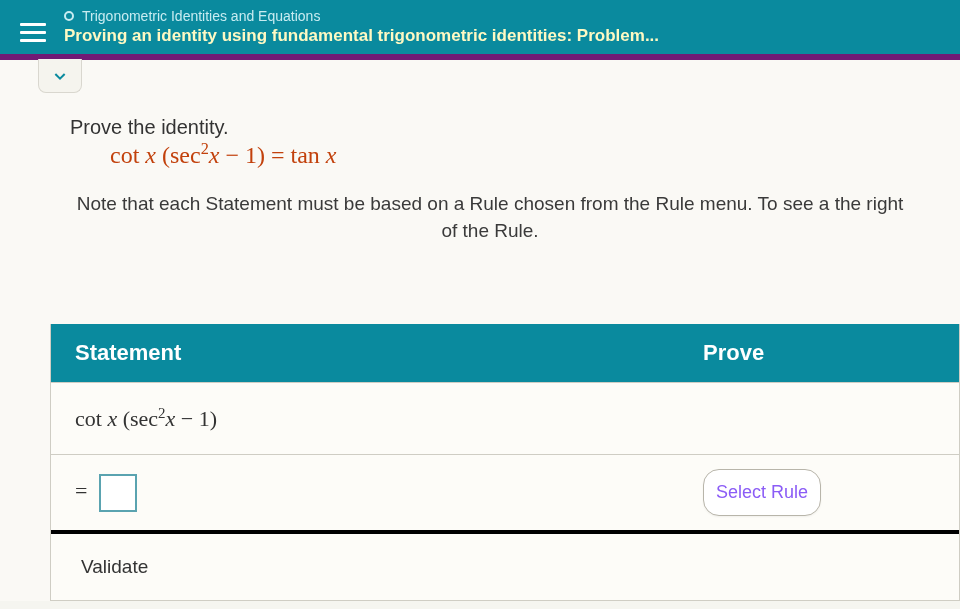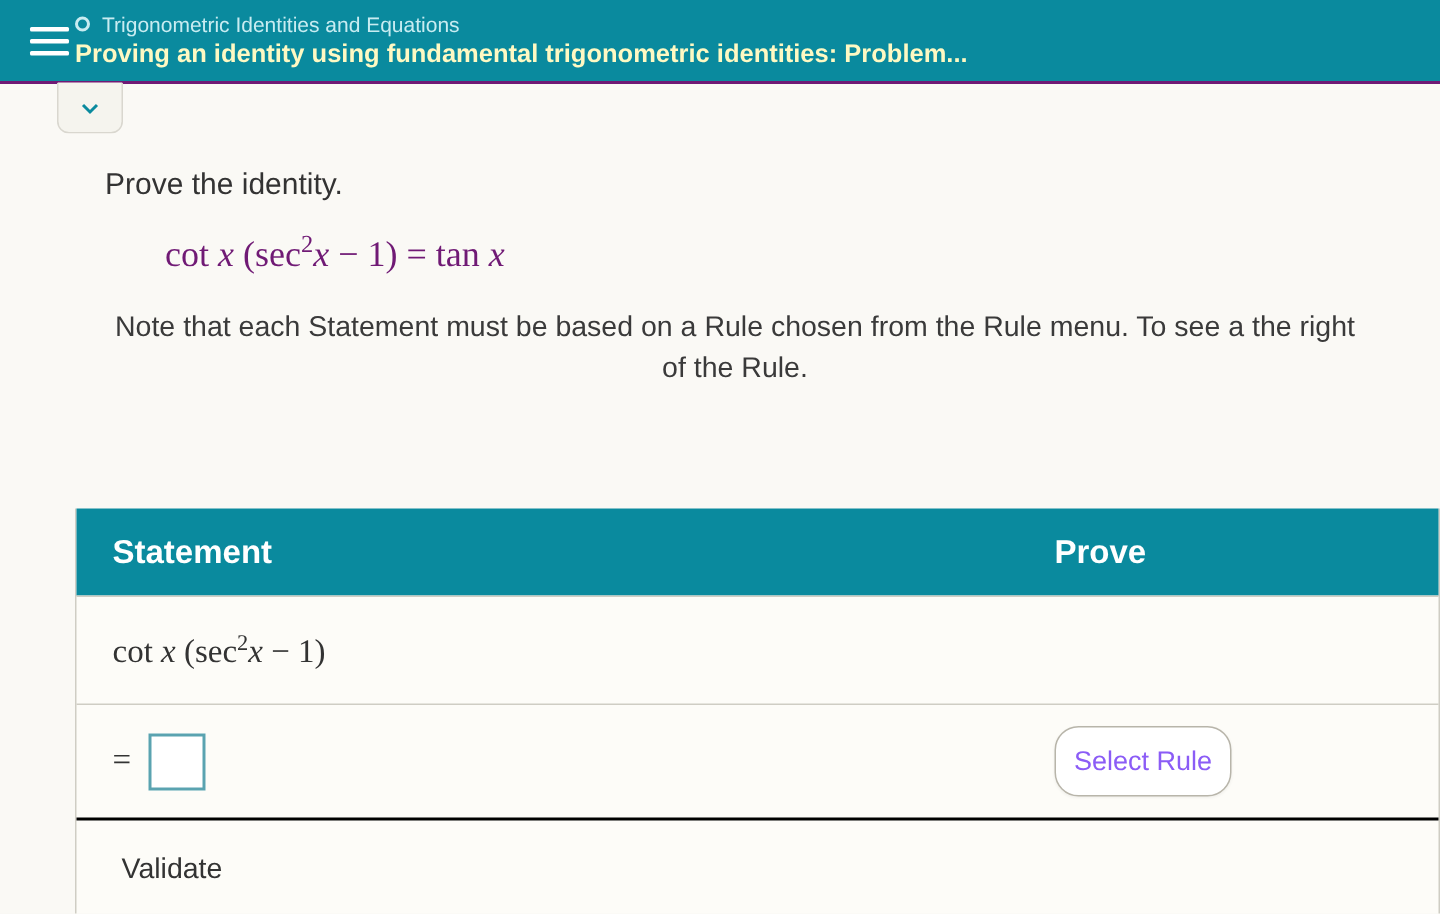--- a/index.html
+++ b/index.html
@@ -8,22 +8,23 @@
       background: #f5f5f0;
       width: 960px;
       height: 609px;
       overflow: hidden;
     }
     .header {
       background: #0a8a9e;
       color: #fff;
       padding: 8px 16px;
       display: flex;
-      align-items: center;
-      border-bottom: 2px solid #701a75;
+      align-items: flex-end;
+      gap: 14px;
+      border-bottom: 6px solid #701a75;
     }
     .hamburger {
       display: flex;
       flex-direction: column;
       gap: 5px;
       cursor: pointer;
       padding: 4px;
     }
     .hamburger span {
       width: 26px;
@@ -68,25 +69,25 @@
       cursor: pointer;
     }
     .chevron-down {
       width: 16px; height: 16px;
       stroke: #0a8a9e; stroke-width: 3; fill: none;
     }
     .question-body {
       padding: 56px 50px 20px 70px;
       color: #3a3a3a;
     }
-    .prompt { font-size: 20px; color: #333; margin-bottom: 18px; }
+    .prompt { font-size: 20px; color: #333; }
     .equation {
       font-family: "Times New Roman", Georgia, serif;
       font-size: 24px;
-      color: #701a75;
+      color: #c2410c;
       margin: 0 0 22px 40px;
     }
     .equation sup { font-size: 0.7em; vertical-align: super; }
     .note { font-size: 19px; color: #3a3a3a; line-height: 1.4; text-align: center; }
     .proof-table {
       margin: 60px 0 0 50px;
       border: 1px solid #cfcdc4;
       border-top: none;
       background: #fdfcf8;
     }
@@ -135,21 +136,21 @@
       background: #fff;
       border: 1px solid #b8b5aa;
       border-radius: 16px;
       padding: 12px 12px;
       font-size: 18px;
       color: #8b5cf6;
       cursor: pointer;
       box-shadow: 0 1px 2px rgba(0,0,0,0.05);
     }
     .validate-row {
-      border-top: 2px solid #000000;
+      border-top: 4px solid #000000;
       padding: 18px 24px;
     }
     .validate-btn {
       font-size: 19px;
       color: #333;
       background: none;
       border: none;
       cursor: pointer;
       padding: 4px 6px;
     }

